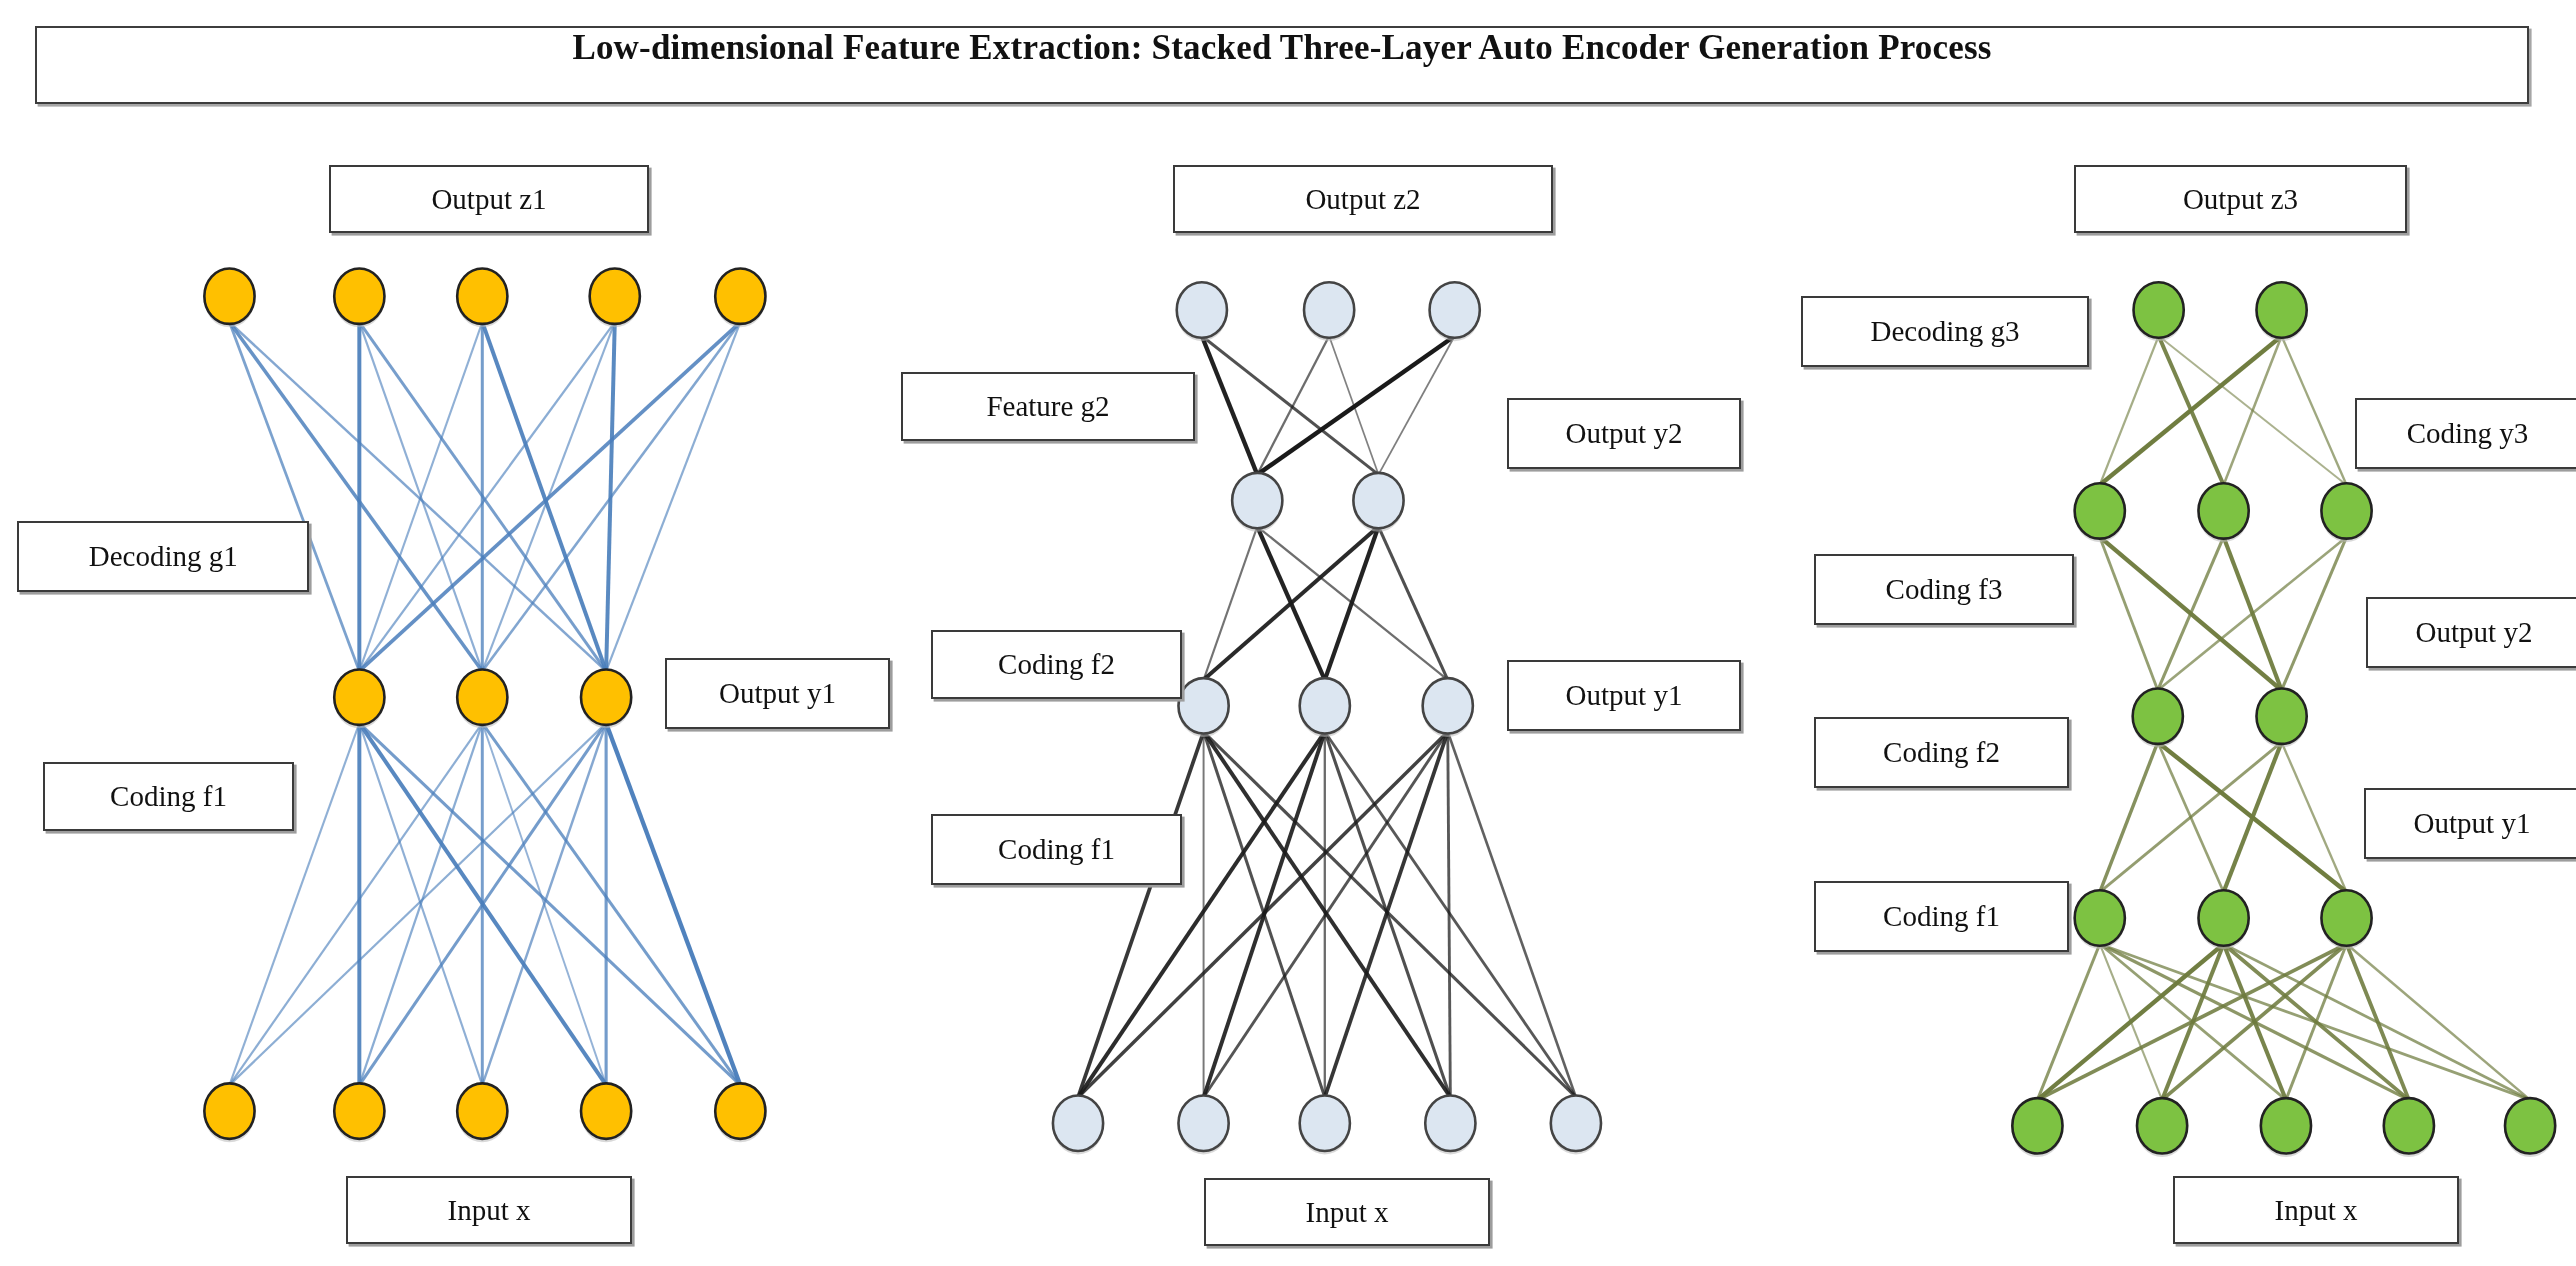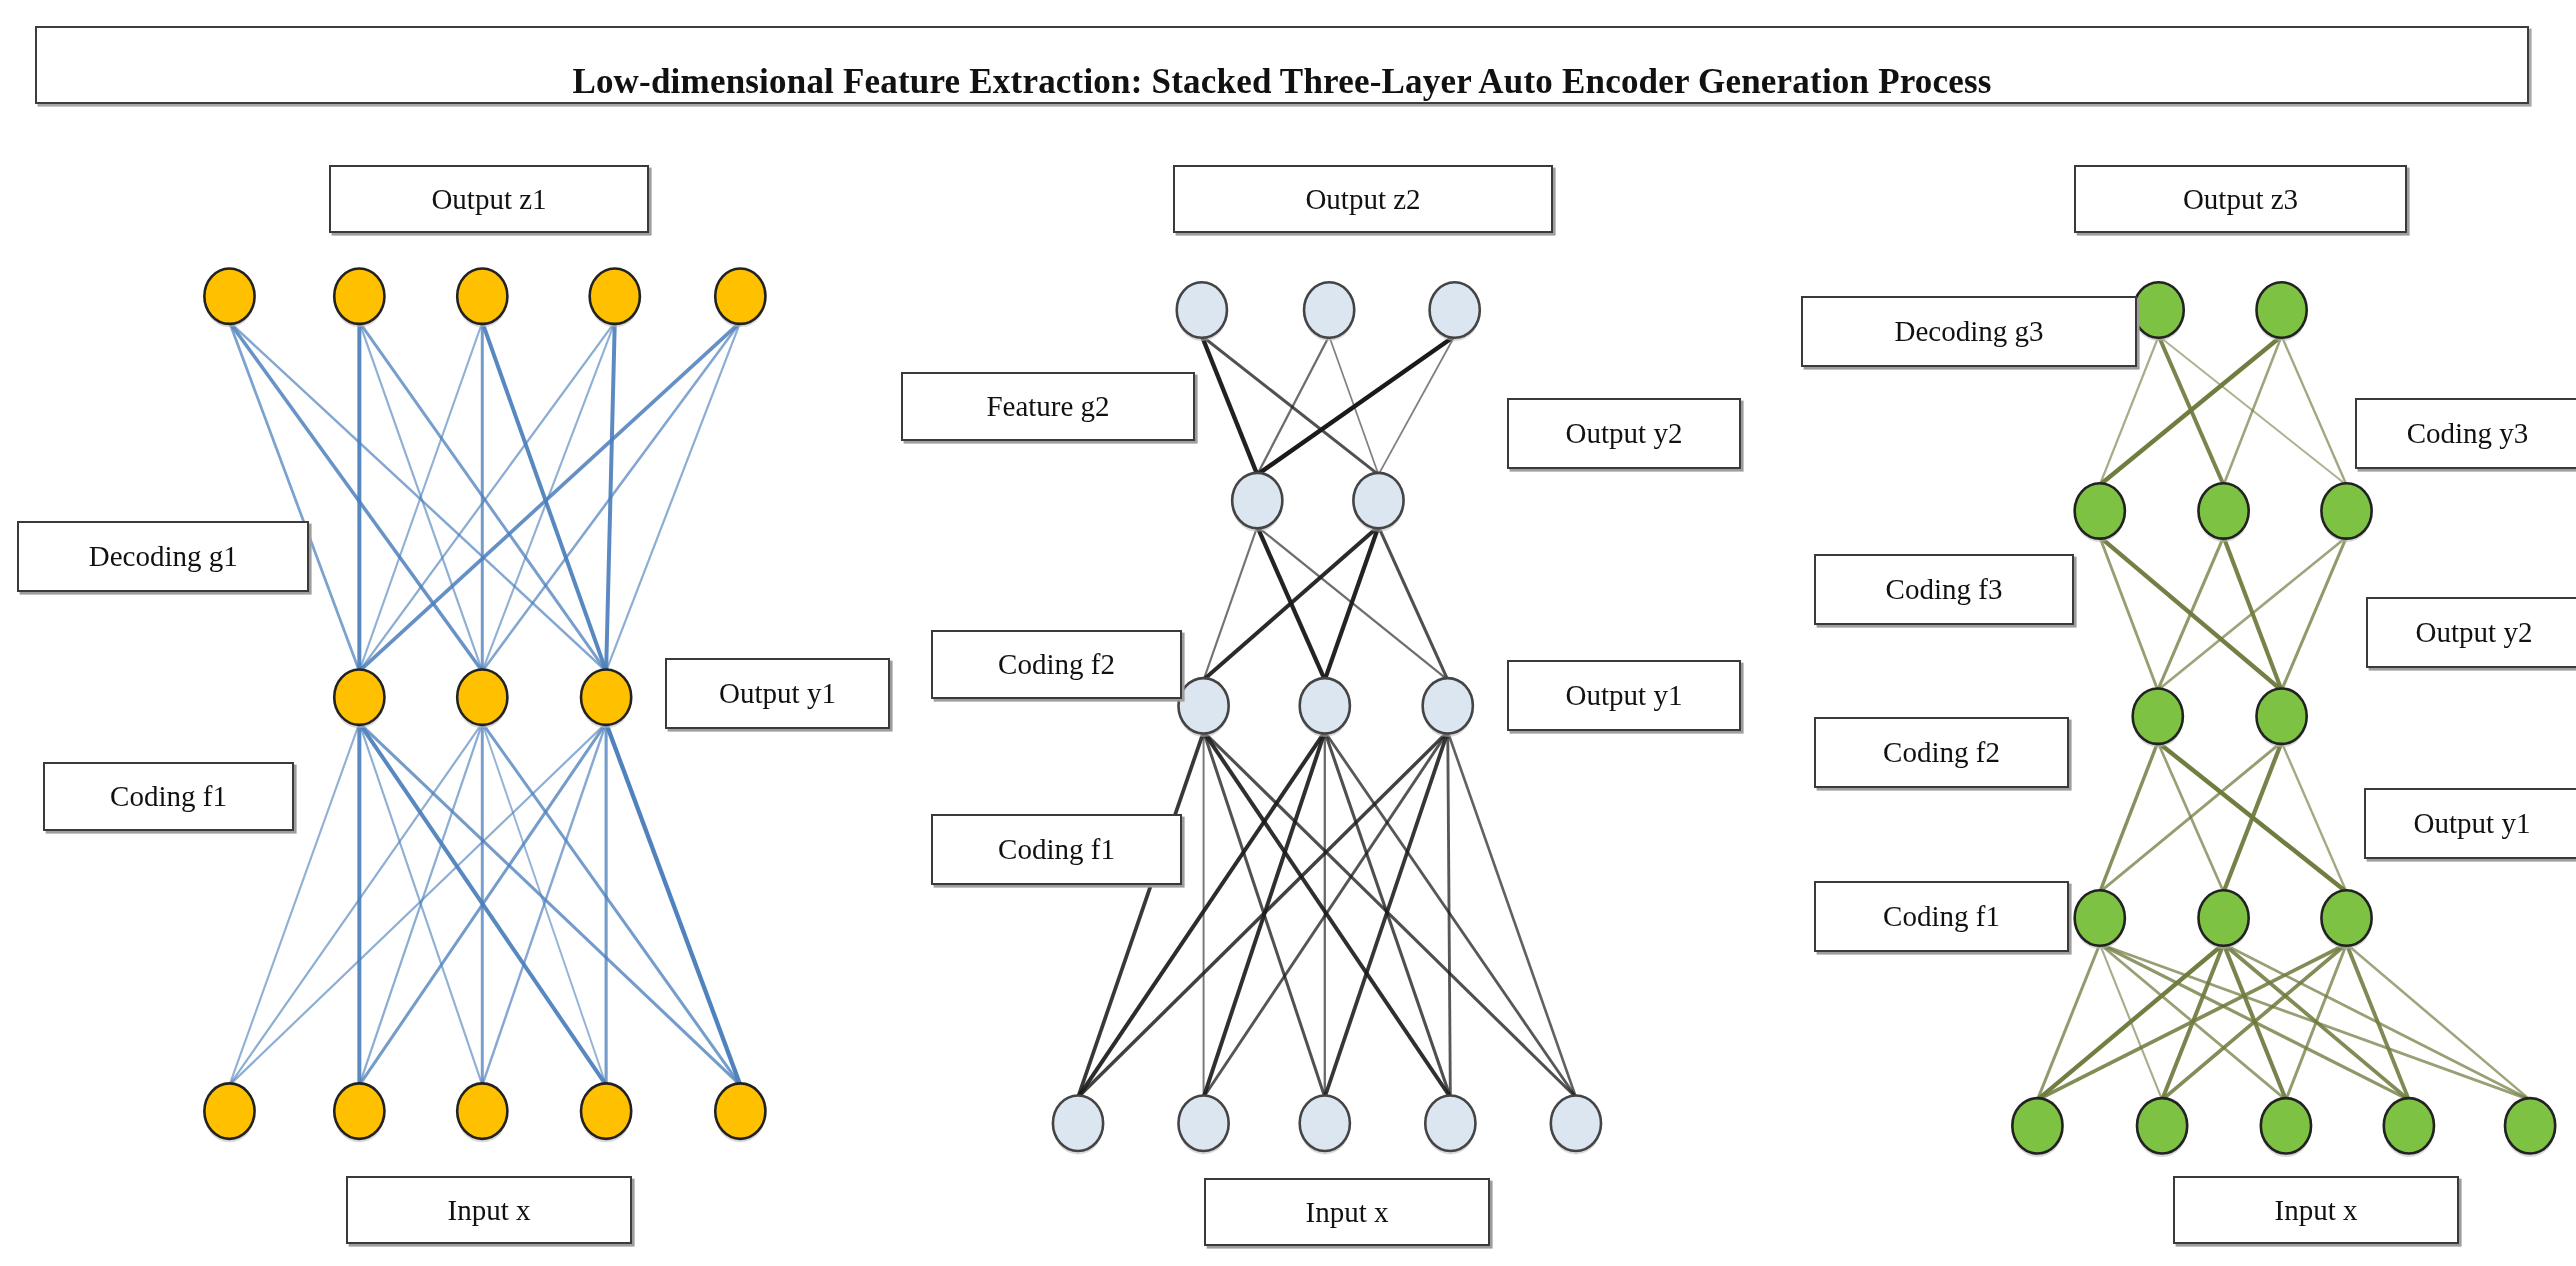--- a/index.html
+++ b/index.html
@@ -4,21 +4,21 @@
 <style>
   html,body{margin:0;padding:0;background:#ffffff;}
   body{width:2576px;height:1267px;font-family:"Liberation Serif",serif;overflow:hidden;}
   #stage{position:relative;width:2576px;height:1267px;background:#fff;}
 
   
   .title-banner{
     position:absolute;left:35px;top:26px;width:2494px;height:78px;
     border:2.6px solid #3d3d3d;background:#ffffff;
     box-shadow:2.6px 2.6px 0 #a6a6a6;
-    display:flex;align-items:flex-end;justify-content:center;box-sizing:border-box;
+    display:flex;align-items:flex-start;justify-content:center;box-sizing:border-box;
   }
   .title-text{
     font-family:"Liberation Serif",serif;font-weight:bold;font-size:35px;color:#111;
     letter-spacing:0.2px;white-space:nowrap;
   }
 
   
   .lbl{
     position:absolute;border:2.6px solid #3a3a3a;background:#ffffff;
     box-shadow:2.6px 2.6px 0 #9d9d9d;
@@ -283,21 +283,21 @@
       </div>
       <div class="lbl" style="left: 931px; top: 814px; width: 251px; height: 71px;">
         <span>Coding f1</span>
       </div>
       <div class="lbl" style="left: 1204px; top: 1178px; width: 286px; height: 68px;">
         <span>Input x</span>
       </div>
       <div class="lbl" style="left: 2074px; top: 165px; width: 333px; height: 68px;">
         <span>Output z3</span>
       </div>
-      <div class="lbl" style="left: 1801px; top: 296px; width: 336px; height: 71px;">
+      <div class="lbl" style="left: 1801px; top: 296px; width: 288px; height: 71px;">
         <span>Decoding g3</span>
       </div>
       <div class="lbl" style="left: 2355px; top: 398px; width: 225px; height: 71px;">
         <span>Coding y3</span>
       </div>
       <div class="lbl" style="left: 1814px; top: 544px; width: 260px; height: 71px; margin-top: 10px;">
         <span>Coding f3</span>
       </div>
       <div class="lbl" style="left: 2366px; top: 597px; width: 216px; height: 71px;">
         <span>Output y2</span>

